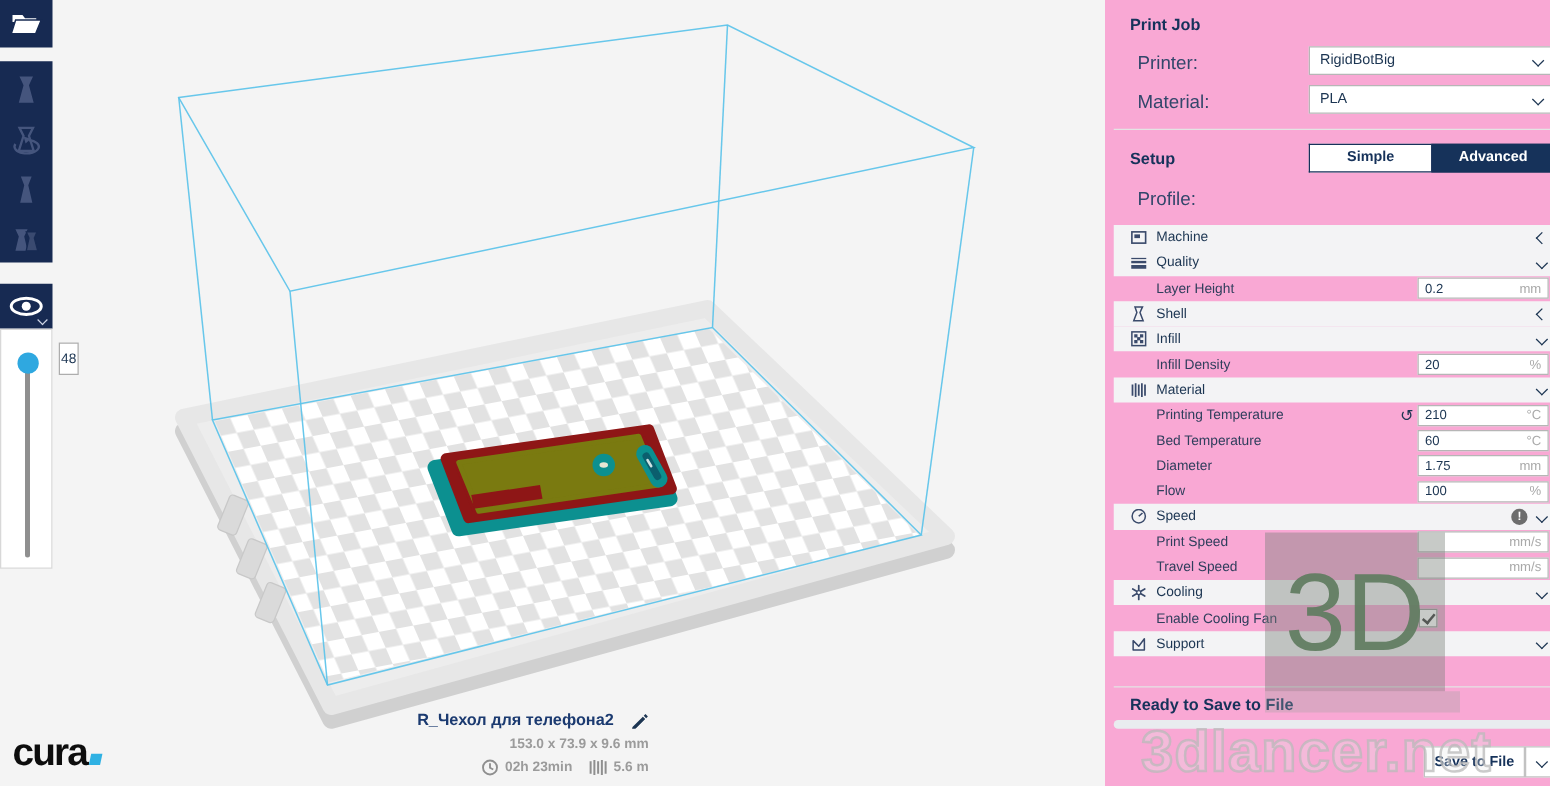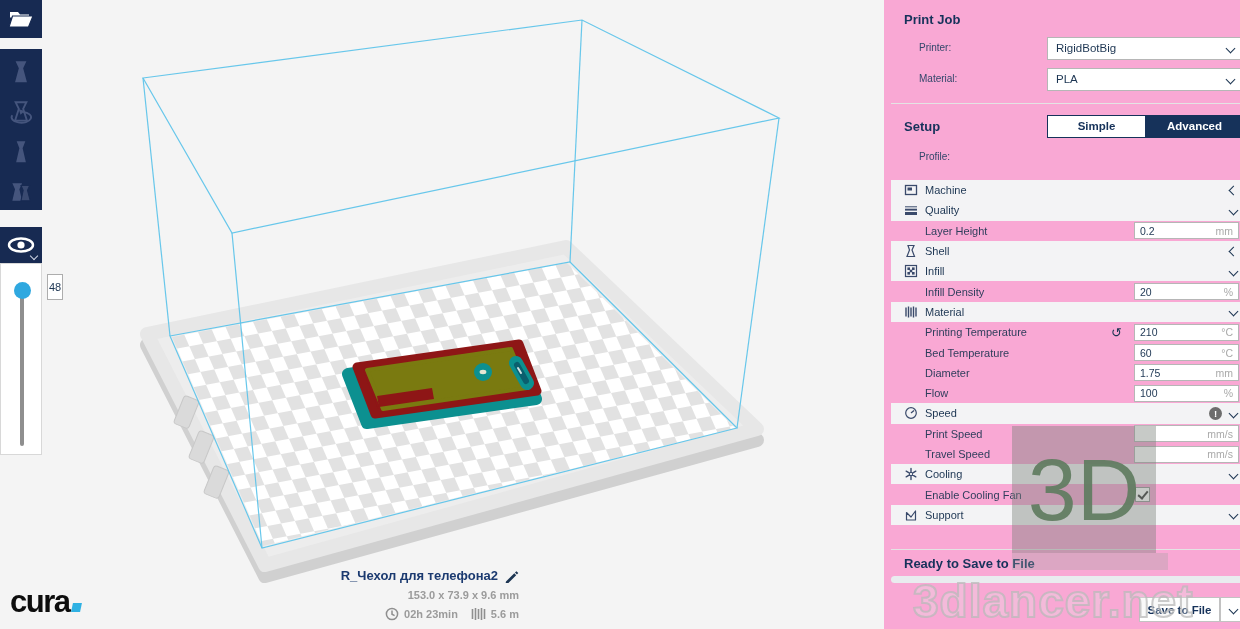--- a/index.html
+++ b/index.html
@@ -25,33 +25,33 @@
      background:#8f8f8f; border-radius:2px; }
   #layer-knob { position:absolute; left:13px; top:18px; width:17px; height:17px;
      border-radius:50%; background:#2fa8e0; }
   #layer-value { position:absolute; left:47px; top:274px; width:16px; height:26px;
      background:#fff; border:1px solid #adadad; color:#1c3552; font-size:11px;
      display:flex; align-items:center; justify-content:center; }
 
   
   #model-info { position:absolute; right:365px; bottom:8px; text-align:right; }
   #model-name-line { color:#1b3a70; font-weight:bold; font-size:13px; display:flex;
-     align-items:center; justify-content:flex-end; gap:7px; }
+     align-items:center; justify-content:flex-end; gap:14px; }
   .subline { color:#9b9b9b; font-weight:bold; font-size:11px; margin-top:6px;
      display:flex; align-items:center; justify-content:flex-end; gap:5px; }
   #cura-logo { position:absolute; left:10px; bottom:9px; font-size:31px; font-weight:bold;
      letter-spacing:-1.5px; color:#0d0d0d; }
   #cura-dot { display:inline-block; width:9px; height:9px; background:#2fb1e3;
      transform:skewX(-12deg); margin-left:3px; }
 
   
   #panel { position:absolute; left:884px; top:0; width:420px; height:629px;
      background:#f9a8d4; border-left:7px solid #f9a8d4; }
   .hdr { position:absolute; left:13px; color:#16325a; font-weight:bold; font-size:13px; }
-  .flabel { position:absolute; left:28px; color:#33476b; font-size:10px; }
+  .flabel { position:absolute; left:19px; color:#33476b; font-size:15px; }
   .dropdown { position:absolute; left:156px; width:197px; height:23px; background:#fff;
      border:1px solid #b6b6b6; font-size:11.5px; color:#1c3552; line-height:21px;
      padding:0 24px 0 8px; white-space:nowrap; }
   .dropdown .chev { position:absolute; right:9px; top:7px; }
   .chev { width:7px; height:7px; display:inline-block;
      border:solid #1c3552; border-width:0 0 1.6px 1.6px; }
   .chev.down { transform:rotate(-45deg); }
   .chev.left { transform:rotate(45deg); }
   .divider { position:absolute; left:0; width:356px; height:1px; background:#e4e4e4; }
 
@@ -64,21 +64,21 @@
   #slist { position:absolute; left:0; top:180px; width:356px; }
   .srow { display:flex; align-items:center; height:20.3px; padding:0 8px 0 13px;
      font-size:11px; color:#2f3e5c; }
   .srow.cat { background:#f3f3f5; color:#1c3552; }
   .cicon { width:14px; height:14px; margin-right:7px; flex:0 0 auto; display:flex; }
   .srow.set { padding-left:34px; }
   .srow .chev { margin-left:auto; margin-right:2px; flex:0 0 auto; }
   .srow .chev.noauto { margin-left:0; }
   .ibox { margin-left:auto; width:105px; height:17px; background:#fff; border:1px solid #b6b6b6;
      display:flex; align-items:center; padding:0 5px; font-size:10.5px; flex:0 0 auto; }
-  .ibox.noauto { margin-left:12px; }
+  .ibox.noauto { margin-left:3px; }
   .ibox .val { color:#1c3552; }
   .ibox .unit { margin-left:auto; color:#a9a9a9; }
   .revert { margin-left:auto; color:#1c3552; font-size:13px; line-height:13px; }
   .cbx { margin-left:auto; margin-right:89px; width:15px; height:15px; background:#fff;
      border:1px solid #9a9a9a; position:relative; flex:0 0 auto; }
   .cbx.checked::after { content:""; position:absolute; left:4px; top:1px; width:4px; height:8px;
      border:solid #3c3c3c; border-width:0 2px 2px 0; transform:rotate(40deg); }
   .info { margin-left:auto; margin-right:8px; width:13px; height:13px; border-radius:50%;
      background:#6d6d6d; color:#fff; font-size:9.5px; font-weight:bold; text-align:center;
      line-height:13px; flex:0 0 auto; }

